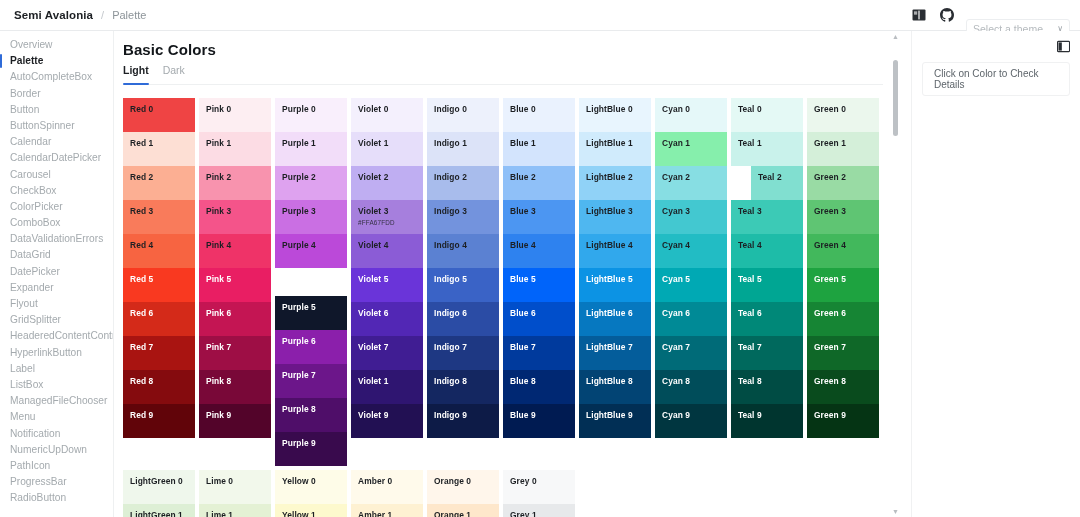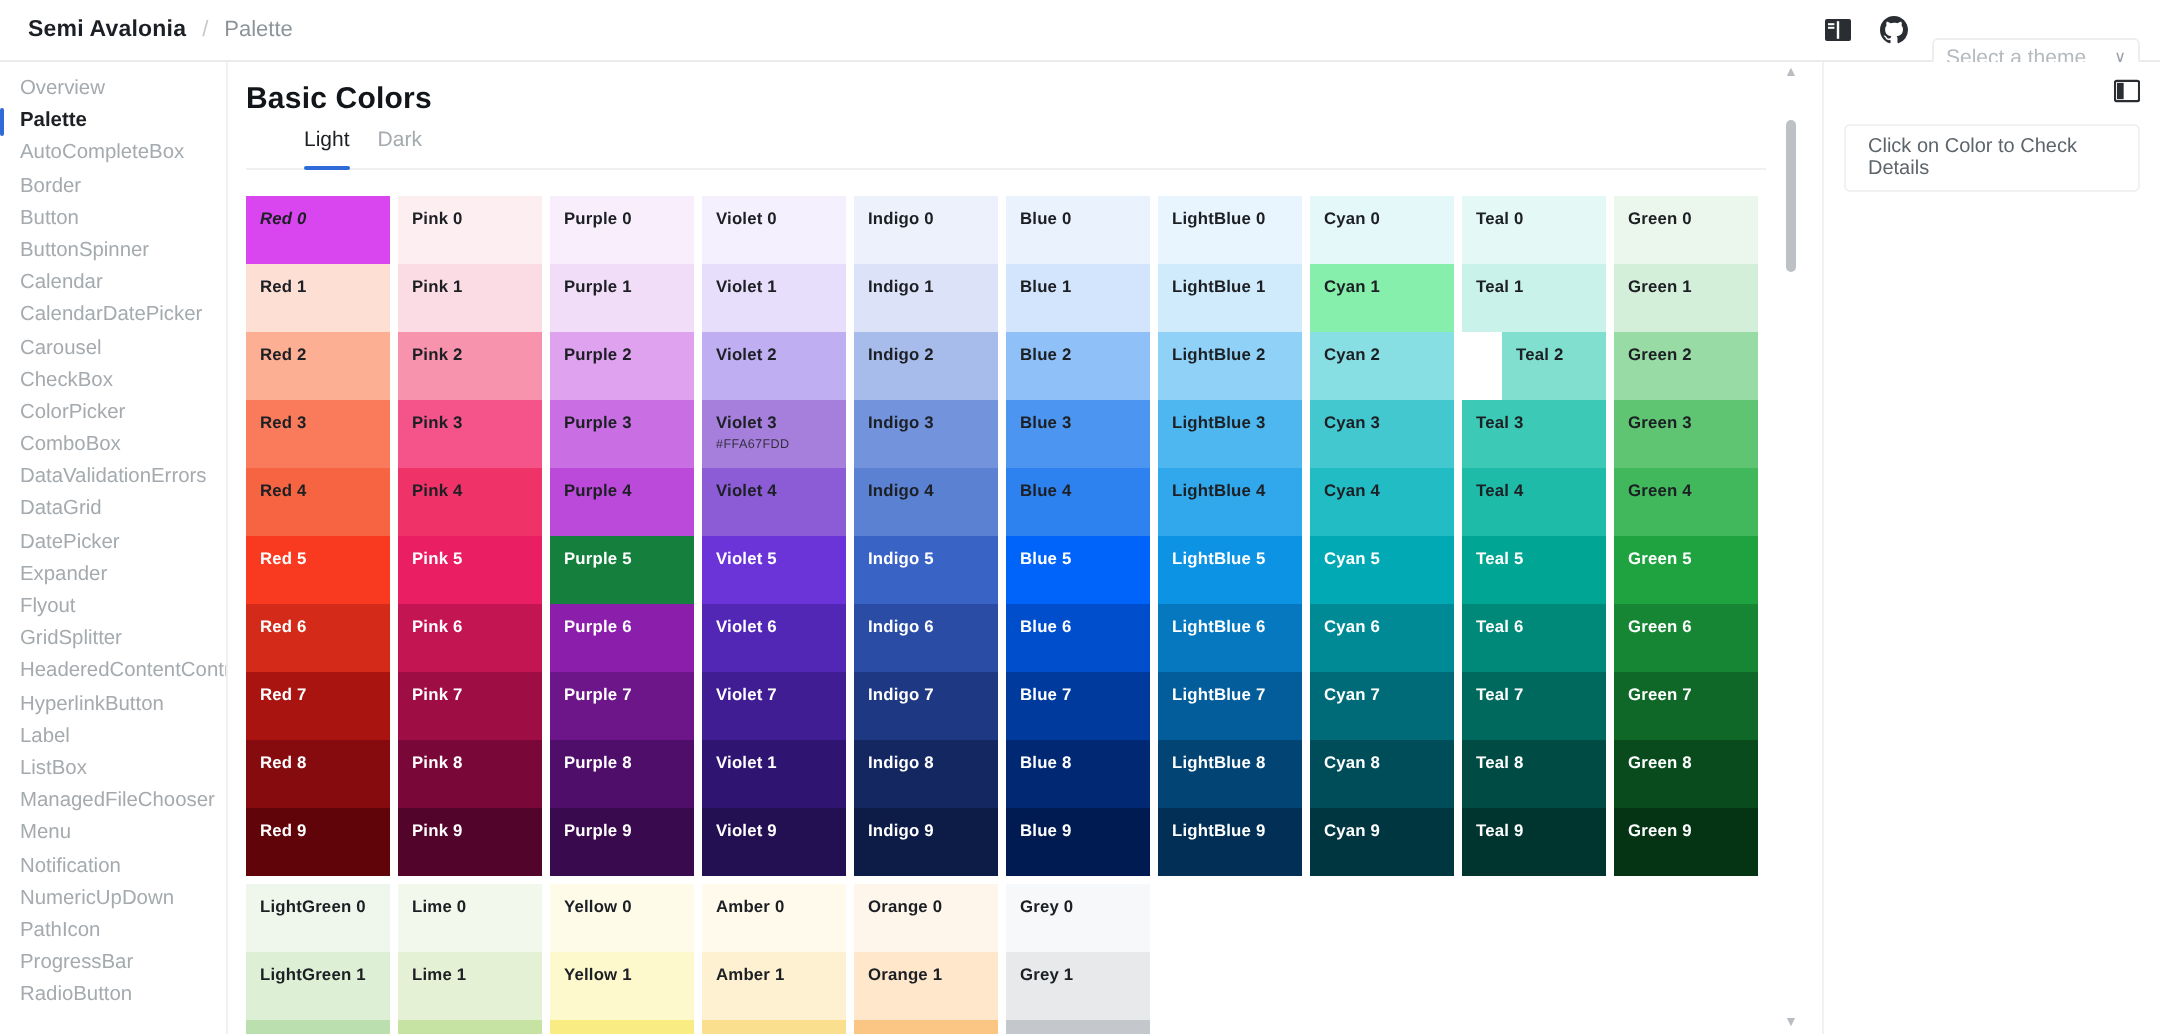--- a/index.html
+++ b/index.html
@@ -71,21 +71,21 @@
     overflow:hidden;
   }
   .page-title {
     font-size:15px; font-weight:bold; color:#12161a;
     letter-spacing:.1px; margin-bottom:6px;
   }
   .tabs { display:flex; gap:14px; border-bottom:1px solid #eef0f1; padding-bottom:4px; width:760px; }
   .tab {
     font-size:10.5px; color:#a4aaae; cursor:pointer; position:relative; padding-bottom:4px;
   }
-  .tab.active { color:#1c1f23; font-weight:normal;margin-left:29px; }
+  .tab.active { color:#1c1f23; font-weight:bold; }
   .tab.active::after {
     content:""; position:absolute; left:0; right:0; bottom:-5px; height:2px;
     background:#2f6bd8; border-radius:1px;
   }
 
   
   .grid-wrap { margin-top:13px; }
   .palette-block { display:flex; gap:4px; }
   .palette-block + .palette-block { margin-top:4px; }
   .col { display:flex; flex-direction:column; width:72px; }
@@ -202,21 +202,21 @@
 
   <main class="main">
     <div class="page-title">Basic Colors</div>
     <div class="tabs" id="tabs">
         <div class="tab active">Light</div>
         <div class="tab">Dark</div>
       </div>
     <div class="grid-wrap" id="grid">
         <div class="palette-block">
           <div class="col">
-            <div class="swatch" style="background: #d946ef; color: rgb(28, 31, 35); font-style: italic;"><span>Red 0</span></div>
+            <div class="swatch" style="background: #ef4444; color: rgb(28, 31, 35);"><span>Red 0</span></div>
             <div class="swatch" style="background: rgb(253, 223, 212); color: rgb(28, 31, 35);"><span>Red 1</span></div>
             <div class="swatch" style="background: rgb(252, 175, 147); color: rgb(28, 31, 35);"><span>Red 2</span></div>
             <div class="swatch" style="background: rgb(249, 123, 91); color: rgb(28, 31, 35);"><span>Red 3</span></div>
             <div class="swatch" style="background: rgb(247, 100, 65); color: rgb(28, 31, 35);"><span>Red 4</span></div>
             <div class="swatch" style="background: rgb(249, 57, 32); color: rgb(255, 255, 255);"><span>Red 5</span></div>
             <div class="swatch" style="background: rgb(212, 42, 25); color: rgb(255, 255, 255);"><span>Red 6</span></div>
             <div class="swatch" style="background: rgb(169, 20, 17); color: rgb(255, 255, 255);"><span>Red 7</span></div>
             <div class="swatch" style="background: rgb(133, 11, 14); color: rgb(255, 255, 255);"><span>Red 8</span></div>
             <div class="swatch" style="background: rgb(97, 4, 9); color: rgb(255, 255, 255);"><span>Red 9</span></div>
           </div>
@@ -231,21 +231,21 @@
             <div class="swatch" style="background: rgb(158, 14, 69); color: rgb(255, 255, 255);"><span>Pink 7</span></div>
             <div class="swatch" style="background: rgb(121, 8, 56); color: rgb(255, 255, 255);"><span>Pink 8</span></div>
             <div class="swatch" style="background: rgb(83, 4, 42); color: rgb(255, 255, 255);"><span>Pink 9</span></div>
           </div>
           <div class="col">
             <div class="swatch" style="background: rgb(249, 239, 252); color: rgb(28, 31, 35);"><span>Purple 0</span></div>
             <div class="swatch" style="background: rgb(242, 221, 249); color: rgb(28, 31, 35);"><span>Purple 1</span></div>
             <div class="swatch" style="background: rgb(222, 162, 239); color: rgb(28, 31, 35);"><span>Purple 2</span></div>
             <div class="swatch" style="background: rgb(202, 111, 227); color: rgb(28, 31, 35);"><span>Purple 3</span></div>
             <div class="swatch" style="background: rgb(187, 73, 217); color: rgb(28, 31, 35);"><span>Purple 4</span></div>
-            <div class="swatch" style="background: #15803d; color: rgb(255, 255, 255);"><span>Purple 5</span></div>
+            <div class="swatch" style="background: #0f172a; color: rgb(255, 255, 255); margin-top: 28px;"><span>Purple 5</span></div>
             <div class="swatch" style="background: rgb(139, 31, 171); color: rgb(255, 255, 255);"><span>Purple 6</span></div>
             <div class="swatch" style="background: rgb(108, 22, 138); color: rgb(255, 255, 255);"><span>Purple 7</span></div>
             <div class="swatch" style="background: rgb(79, 14, 105); color: rgb(255, 255, 255);"><span>Purple 8</span></div>
             <div class="swatch" style="background: rgb(57, 10, 77); color: rgb(255, 255, 255);"><span>Purple 9</span></div>
           </div>
           <div class="col">
             <div class="swatch" style="background: rgb(244, 240, 253); color: rgb(28, 31, 35);"><span>Violet 0</span></div>
             <div class="swatch" style="background: rgb(230, 222, 250); color: rgb(28, 31, 35);"><span>Violet 1</span></div>
             <div class="swatch" style="background: rgb(191, 174, 242); color: rgb(28, 31, 35);"><span>Violet 2</span></div>
             <div class="swatch" style="background: rgb(166, 127, 221); color: rgb(28, 31, 35);"><span>Violet 3</span><span class="hex">#FFA67FDD</span></div>

